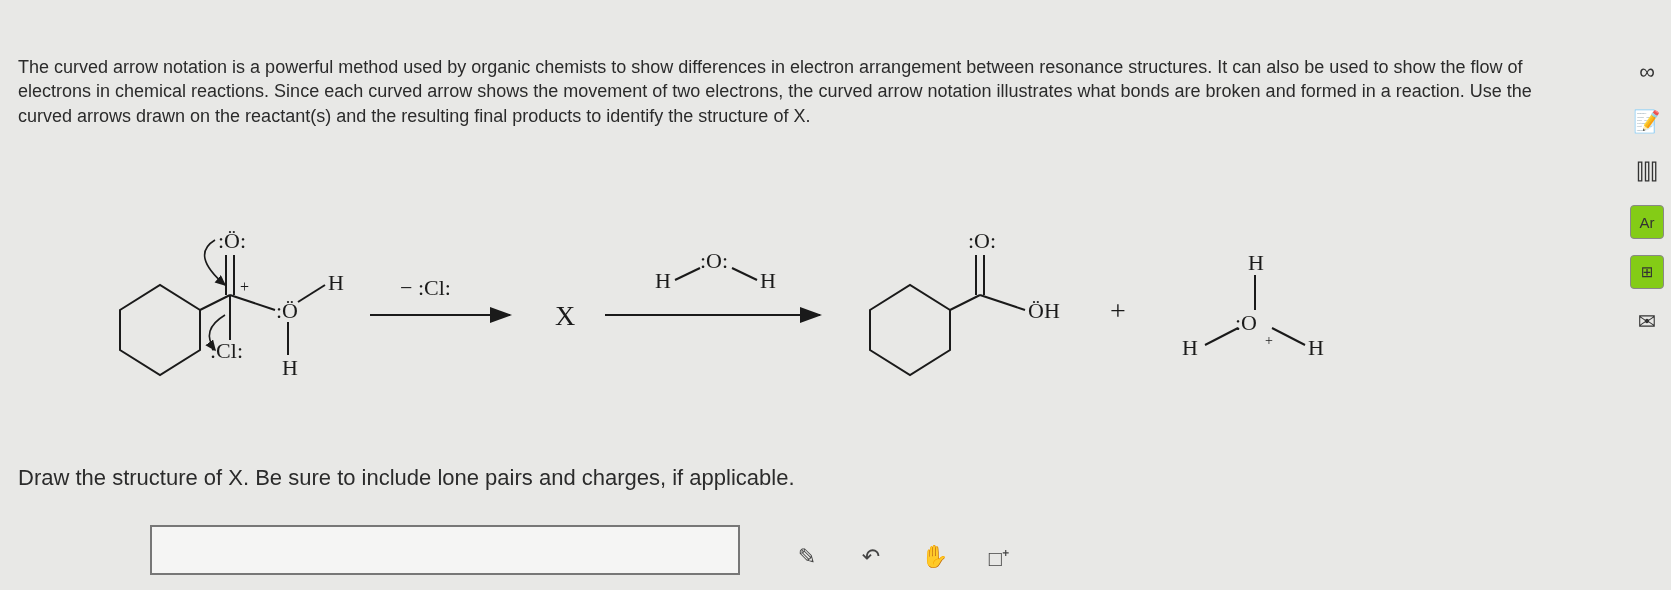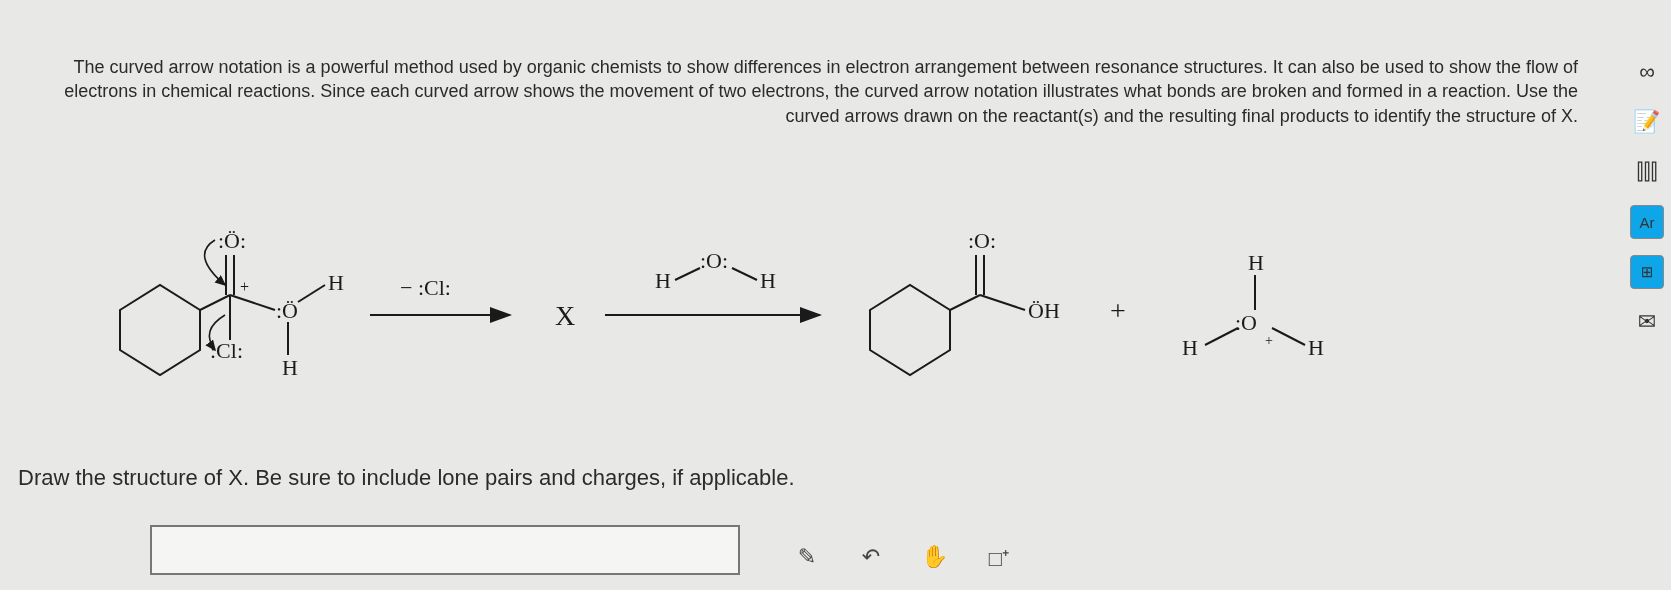--- a/index.html
+++ b/index.html
@@ -9,21 +9,20 @@
     background: #e8e8e6;
     font-family: Arial, Helvetica, sans-serif;
     position: relative;
     overflow: hidden;
   }
   .content {
     position: absolute;
     left: 18px;
     top: 55px;
     width: 1560px;
-    text-align: right;
   }
   .prompt {
     font-size: 18px;
     line-height: 1.35;
     color: #2b2b2b;
   }
   .reaction {
     position: absolute;
     left: 60px;
     top: 200px;
@@ -77,21 +76,21 @@
   .side-btn {
     width: 34px;
     height: 34px;
     display: flex;
     align-items: center;
     justify-content: center;
     border: 1px solid #888;
     border-radius: 4px;
     font-size: 15px;
     color: #333;
-    background: #0ea5e9;
+    background: #84cc16;
     cursor: pointer;
   }
   .side-btn.noborder { border: none; background: transparent; font-size: 22px; }
   .chem-label {
     font-family: "Times New Roman", serif;
     font-size: 22px;
     fill: #1a1a1a;
   }
   .chem-label-big {
     font-family: "Times New Roman", serif;

